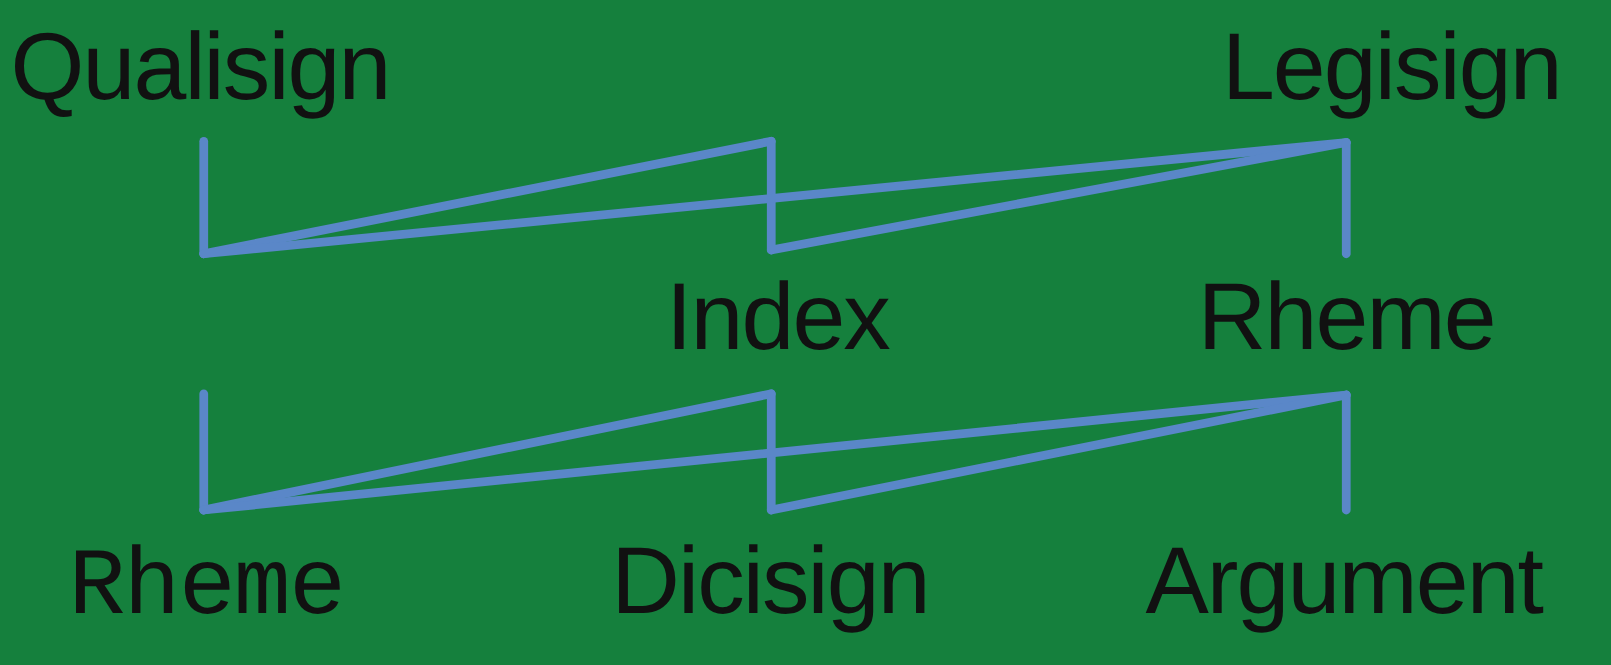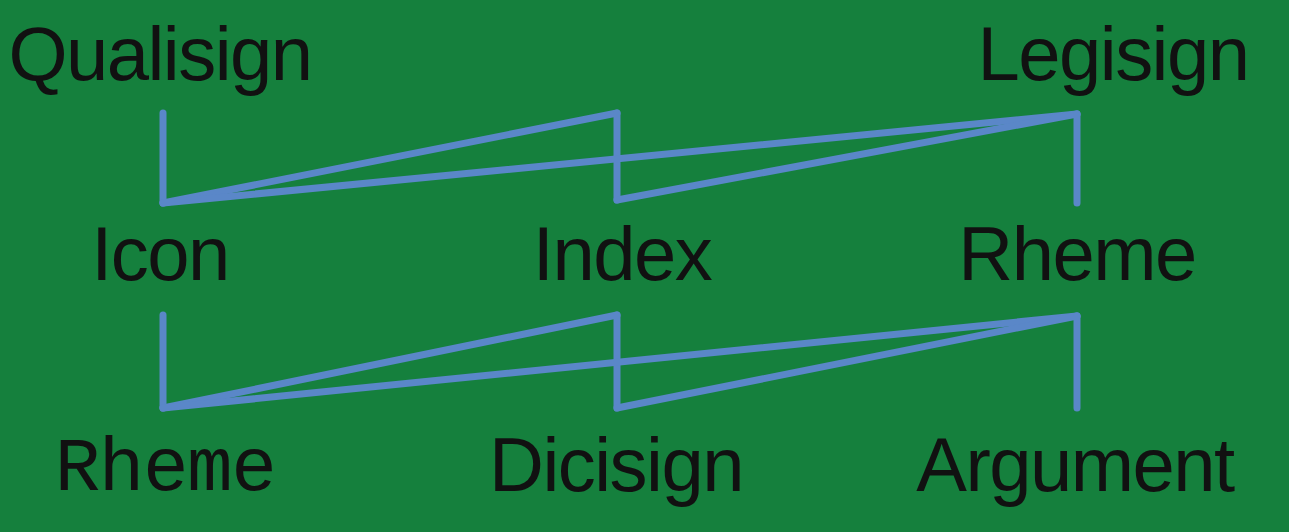--- a/index.html
+++ b/index.html
@@ -50,21 +50,20 @@
       <line x1="617" y1="315" x2="163" y2="408" stroke="#5A87C8" stroke-width="7" stroke-linecap="round"></line>
       <line x1="617" y1="315" x2="617" y2="408" stroke="#5A87C8" stroke-width="7" stroke-linecap="round"></line>
       <line x1="1077" y1="316" x2="163" y2="408" stroke="#5A87C8" stroke-width="7" stroke-linecap="round"></line>
       <line x1="1077" y1="316" x2="617" y2="408" stroke="#5A87C8" stroke-width="7" stroke-linecap="round"></line>
       <line x1="1077" y1="316" x2="1077" y2="408" stroke="#5A87C8" stroke-width="7" stroke-linecap="round"></line>
     </svg>
 
   <div class="lbl" style="left: 160px; top: 16px; color: rgb(17, 17, 17);">Qualisign</div>
   <div class="lbl" style="left: 1077px; top: 16px; color: rgb(17, 17, 17); margin-left: 36px;">Legisign</div>
 
-  <div class="lbl" style="left: 160px; top: 216px; color: rgb(17, 17, 17);">Icon</div>
   <div class="lbl" style="left: 622px; top: 216px; color: rgb(17, 17, 17);">Index</div>
   <div class="lbl" style="left: 1077px; top: 216px; color: rgb(17, 17, 17);">Rheme</div>
 
   <div class="lbl" style="left: 165px; top: 432px; color: rgb(17, 17, 17); font-family: Liberation Mono, monospace;">Rheme</div>
   <div class="lbl" style="left: 616px; top: 427px; color: rgb(17, 17, 17);">Dicisign</div>
   <div class="lbl" style="left: 1075px; top: 427px; color: rgb(17, 17, 17); text-align: right;">Argument</div>
 
 </div>
 
 </body></html>

